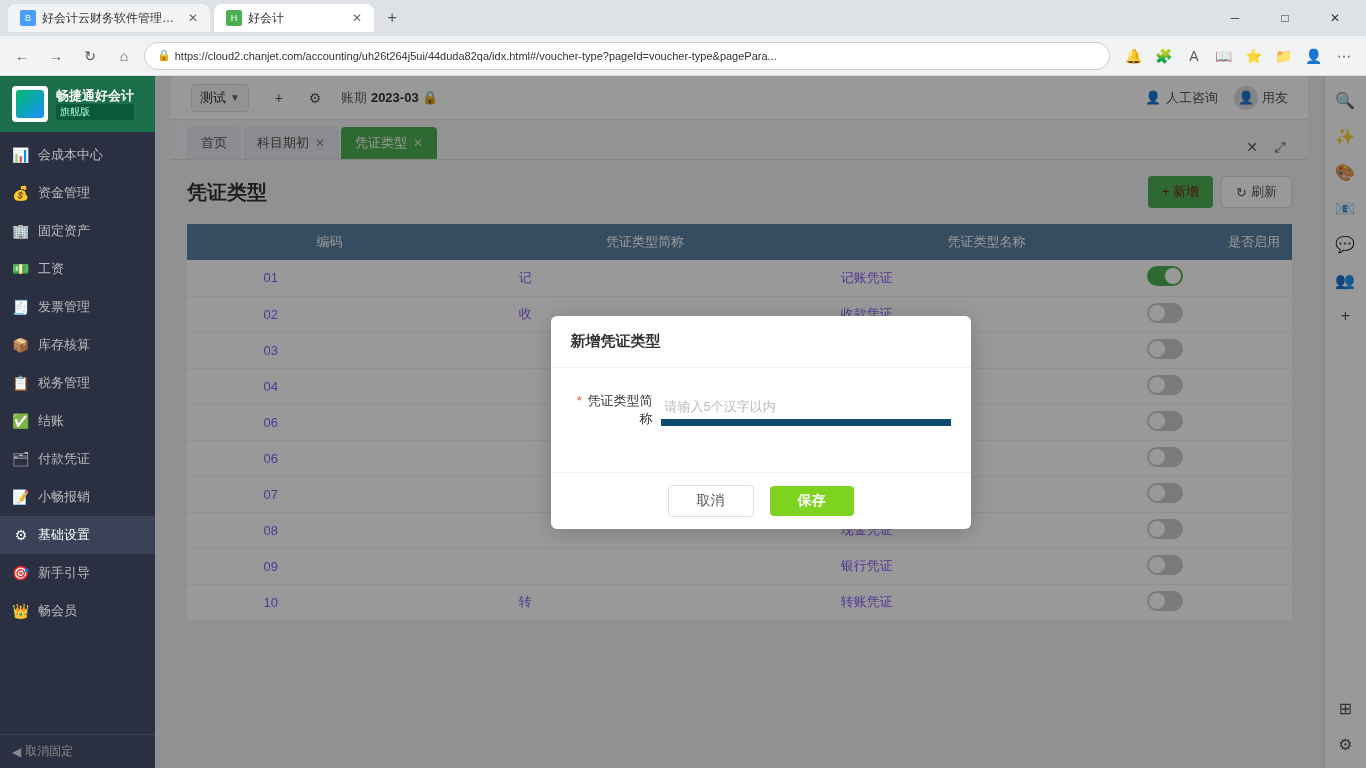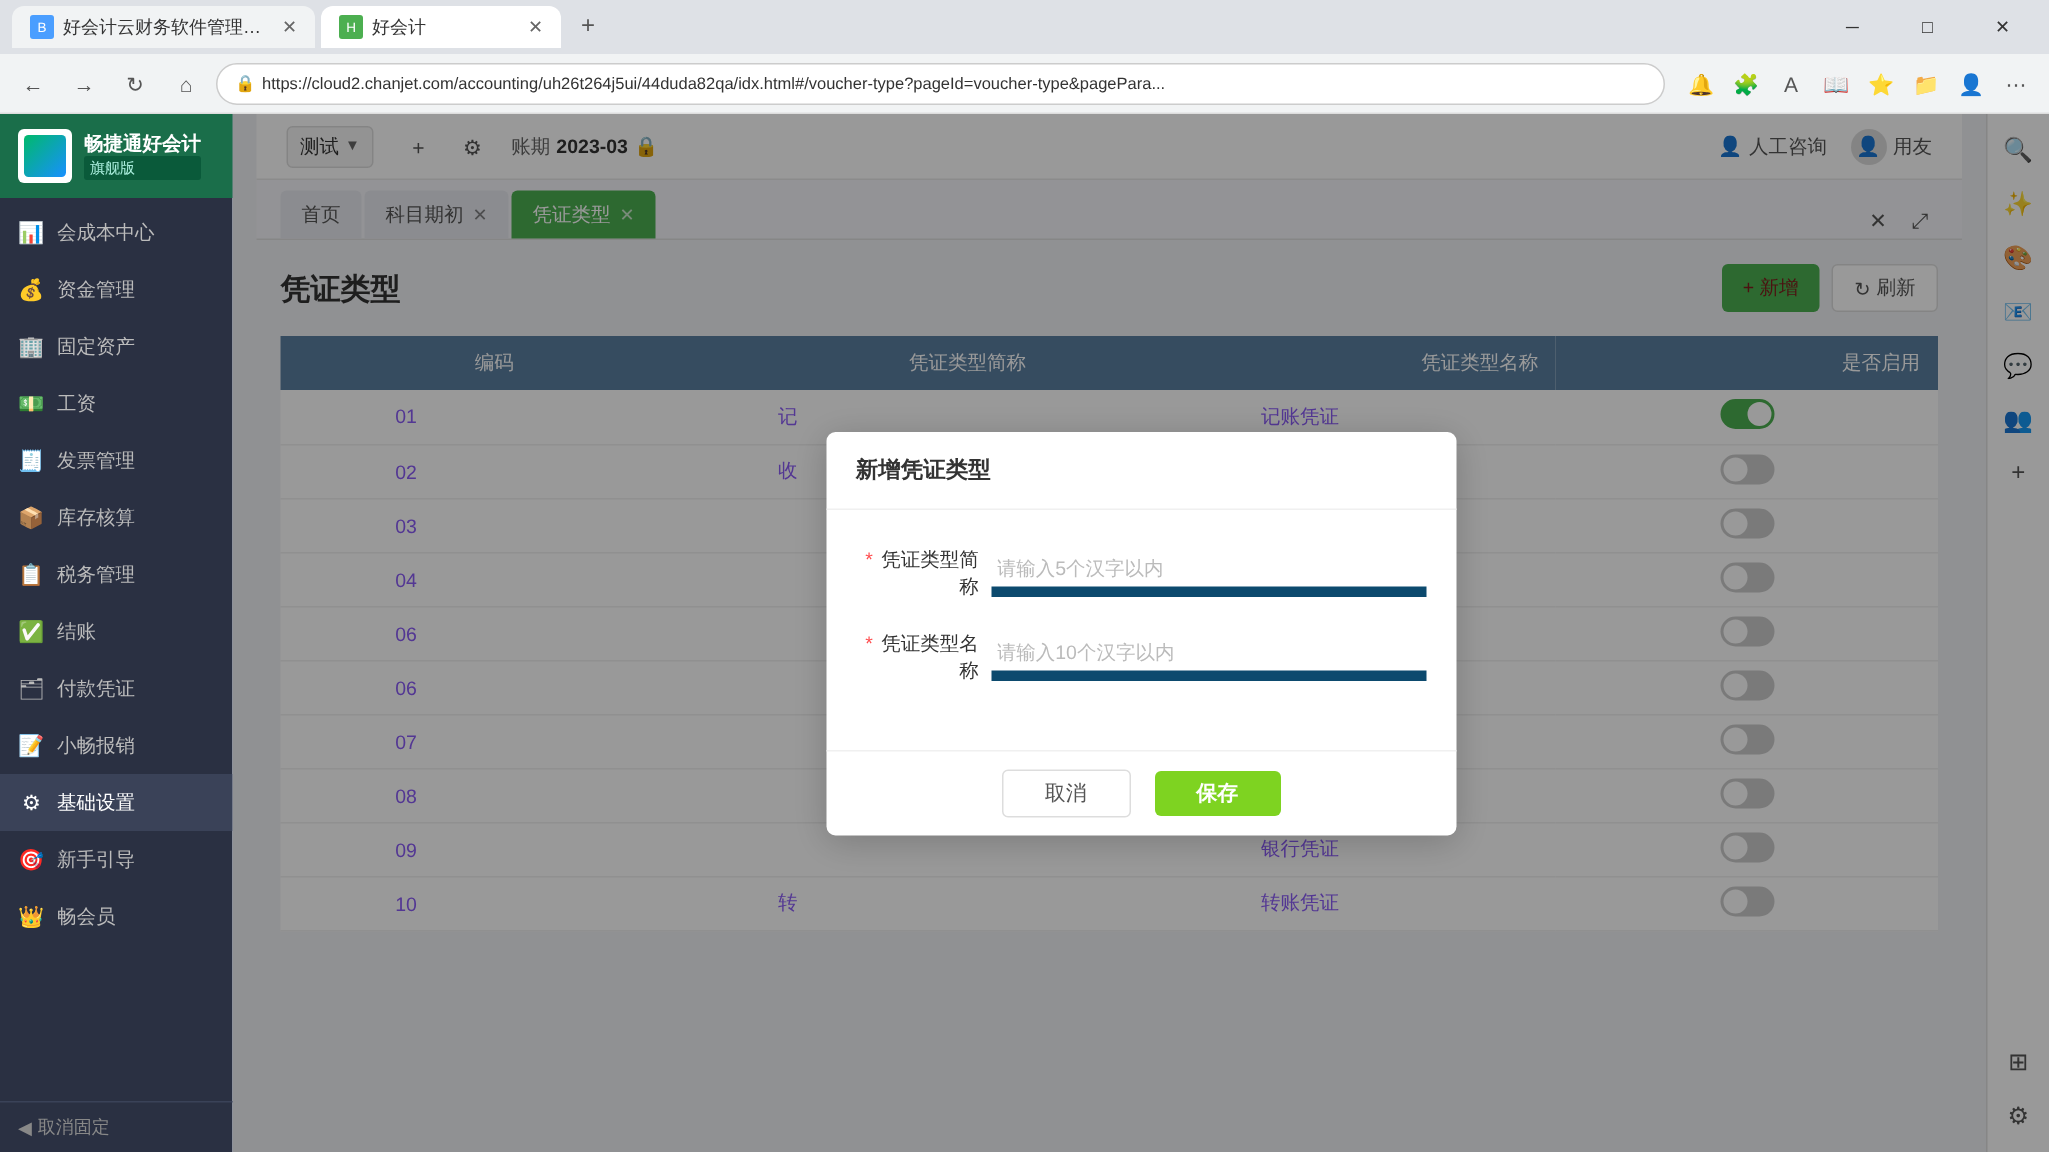--- a/index.html
+++ b/index.html
@@ -379,26 +379,19 @@
       <span>新增凭证类型</span>
     </div>
     <div class="modal-body">
       <div class="form-row">
         <label class="form-label">
           <span class="required">*</span>
           <span>凭证类型简称</span>
         </label>
         <input class="form-input" type="text" placeholder="请输入5个汉字以内" style="">
       </div>
-      <div class="form-row">
-        <label class="form-label">
-          <span class="required">*</span>
-          <span>凭证类型名称</span>
-        </label>
-        <input class="form-input" type="text" placeholder="请输入10个汉字以内" style="">
-      </div>
     </div>
     <div class="modal-footer">
       <button class="btn-cancel">取消</button>
       <button class="btn-save">保存</button>
     </div>
   </div>
 </div>
 
 </body></html>

